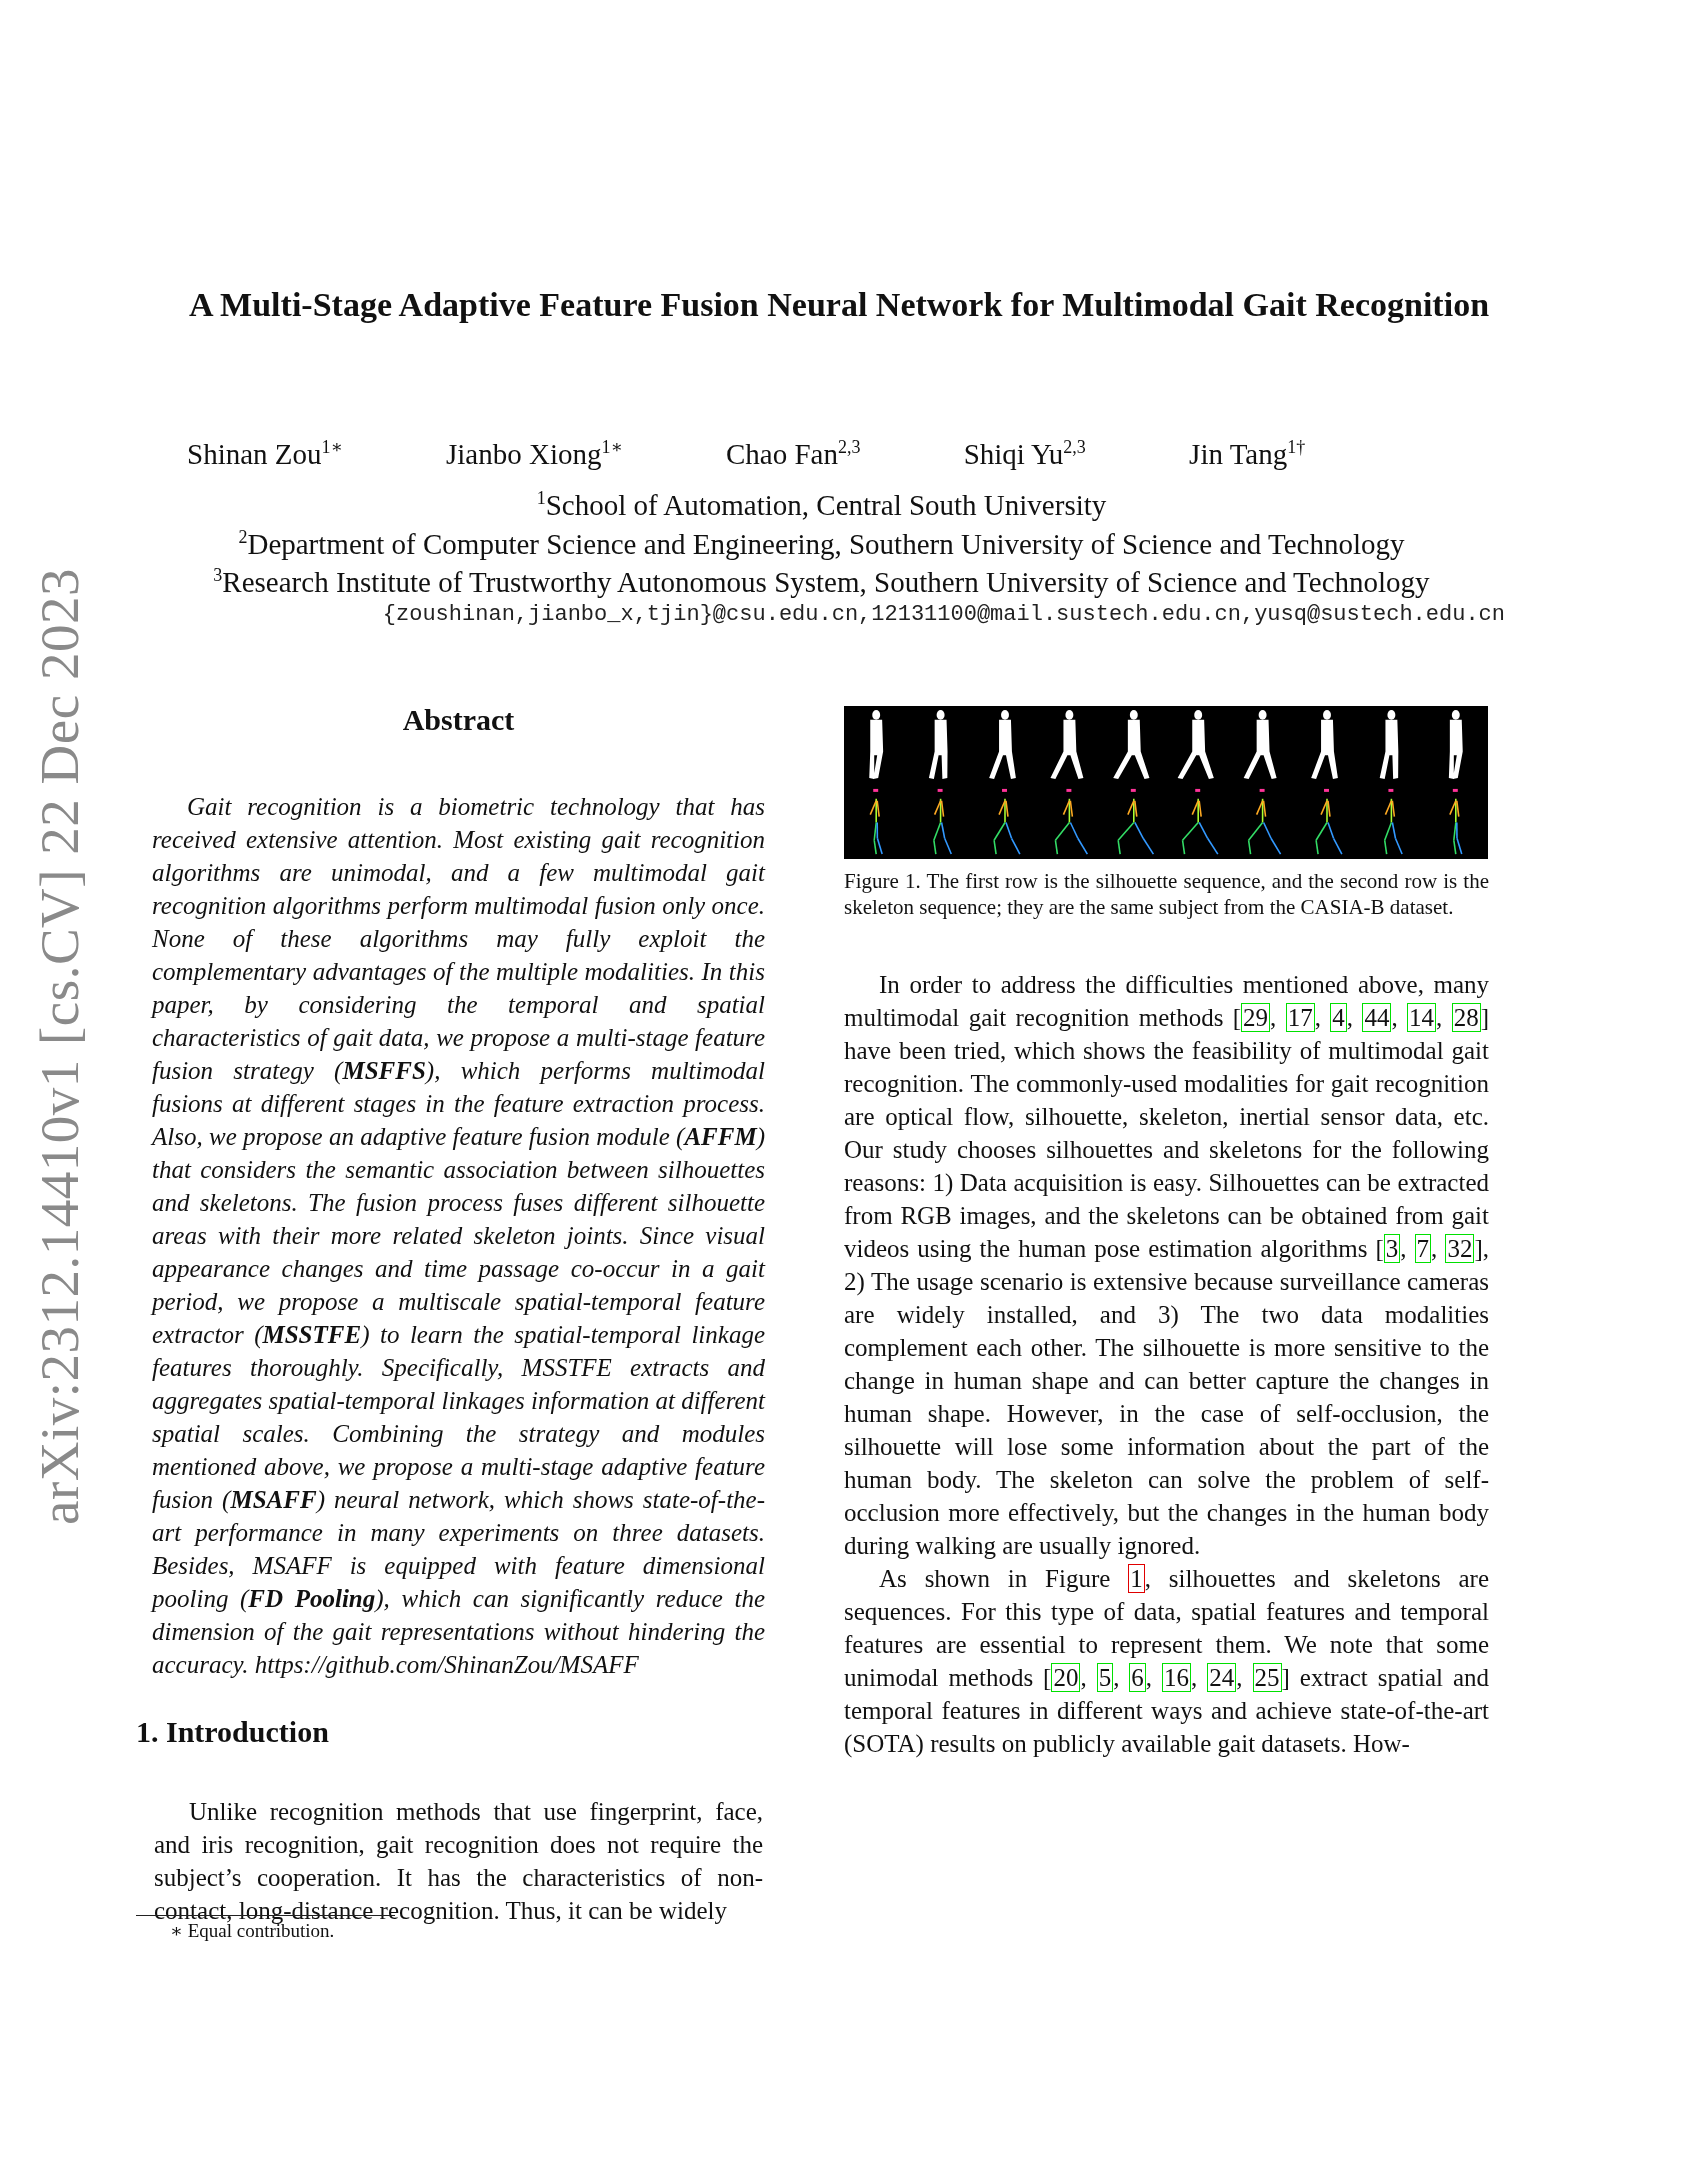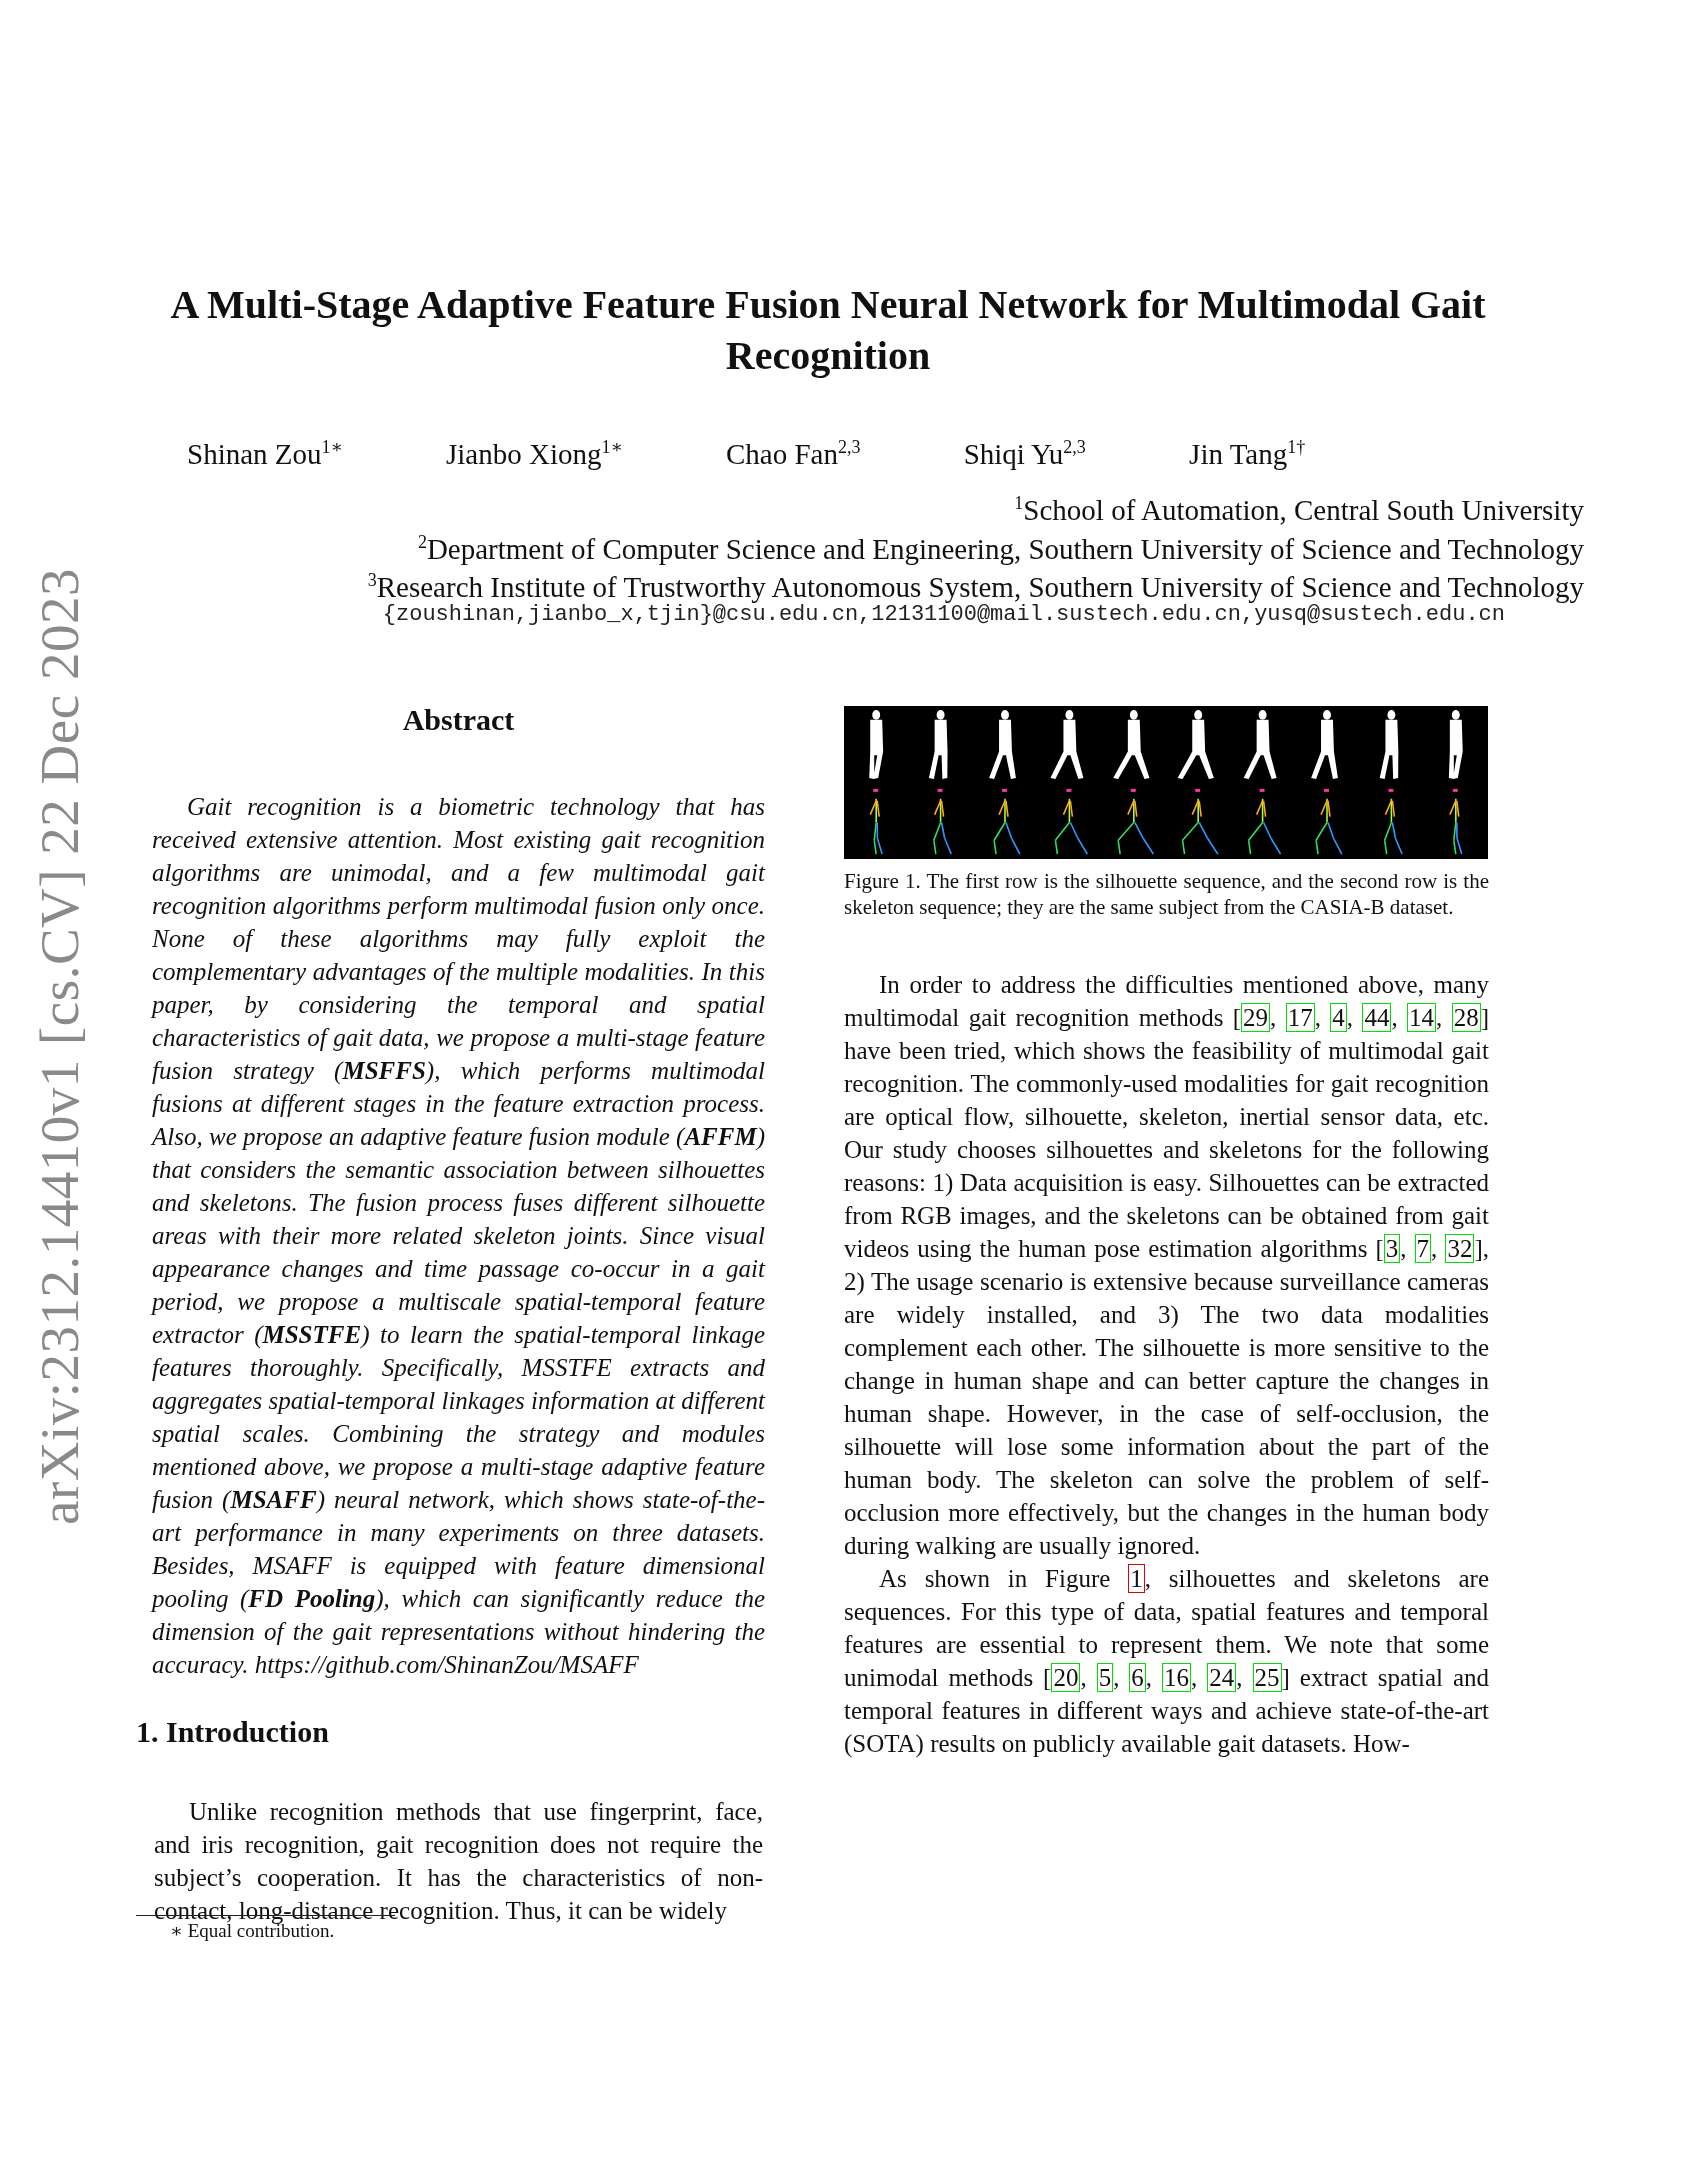--- a/index.html
+++ b/index.html
@@ -1,24 +1,24 @@
 <!DOCTYPE html>
 <html><head>
 <meta charset="utf-8">
 <style>
   html, body { margin: 0; padding: 0; background: #ffffff; }
   body { width: 1683px; height: 2178px; position: relative; overflow: hidden;
          font-family: "Liberation Serif", "DejaVu Serif", serif; color: #111; }
   .abs { position: absolute; }
-  .title { left: 145px; width: 1366px; top: 279px; text-align: center;
-           font-size: 40px; font-weight: bold; line-height: 51px; }
+  .title { left: 156px; width: 1366px; top: 279px; text-align: center;
+           font-size: 34px; font-weight: bold; line-height: 51px; }
   .authors { left: 139px; width: 1366px; top: 436px; font-size: 29px; }
   .authors span.author { display: inline-block; margin: 0 48px; }
   .authors sup { font-size: 18px; }
-  .affil { left: 59px; width: 1525px; text-align: right; font-size: 29px; line-height: 55px; }
+  .affil { left: 59px; width: 1525px; text-align: center; font-size: 29px; line-height: 44px; }
   .affil sup { font-size: 18px; }
   .email { left: 139px; width: 1366px; top: 602px; text-align: right;
            font-family: "Liberation Mono", "DejaVu Sans Mono", monospace; font-size: 22px; color: #222; }
   .arxiv { left: 28px; top: 1525px; transform-origin: 0 0; transform: rotate(-90deg);
            font-family: "Liberation Serif", serif; font-size: 55px; color: #8a8a8a;
            white-space: nowrap; width: 980px; letter-spacing: 0.5px; }
   .col-left { left: 136px; width: 645px; }
   .col-right { left: 844px; width: 645px; }
   .h-abstract { top: 703px; text-align: center; font-size: 30px; font-weight: bold; }
   .abstract { top: 774px; font-size: 25px; font-style: italic; line-height: 33px; text-align: justify; }

